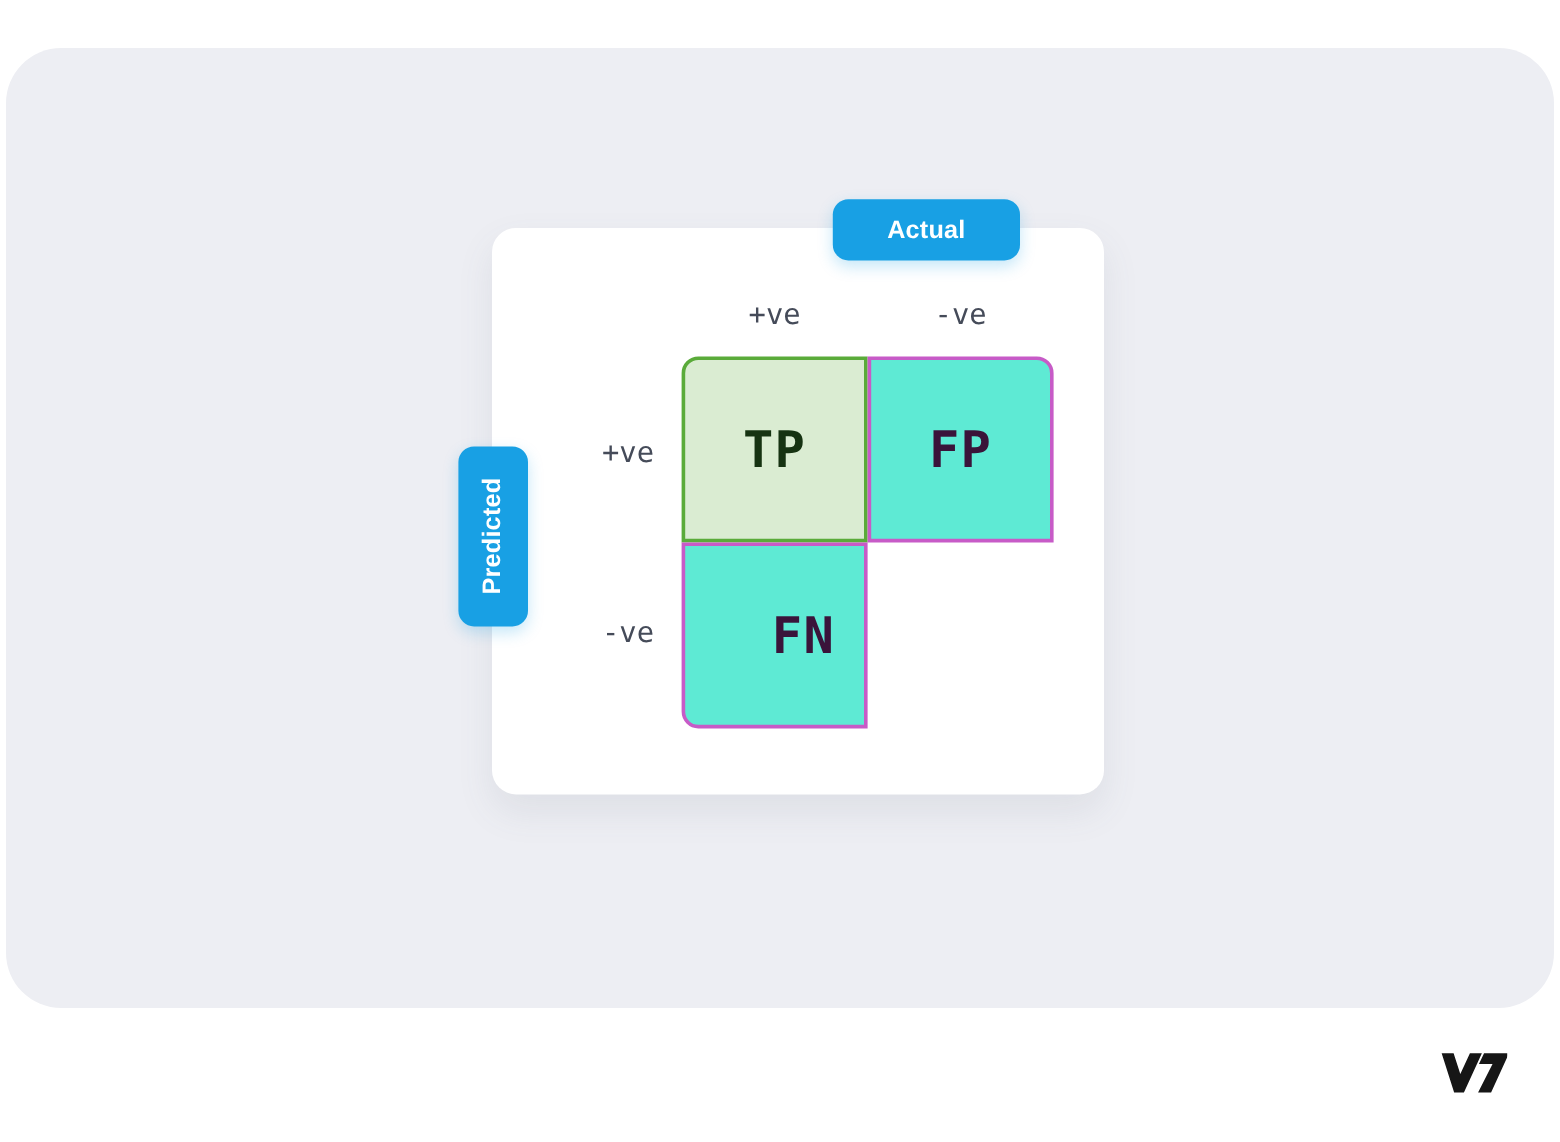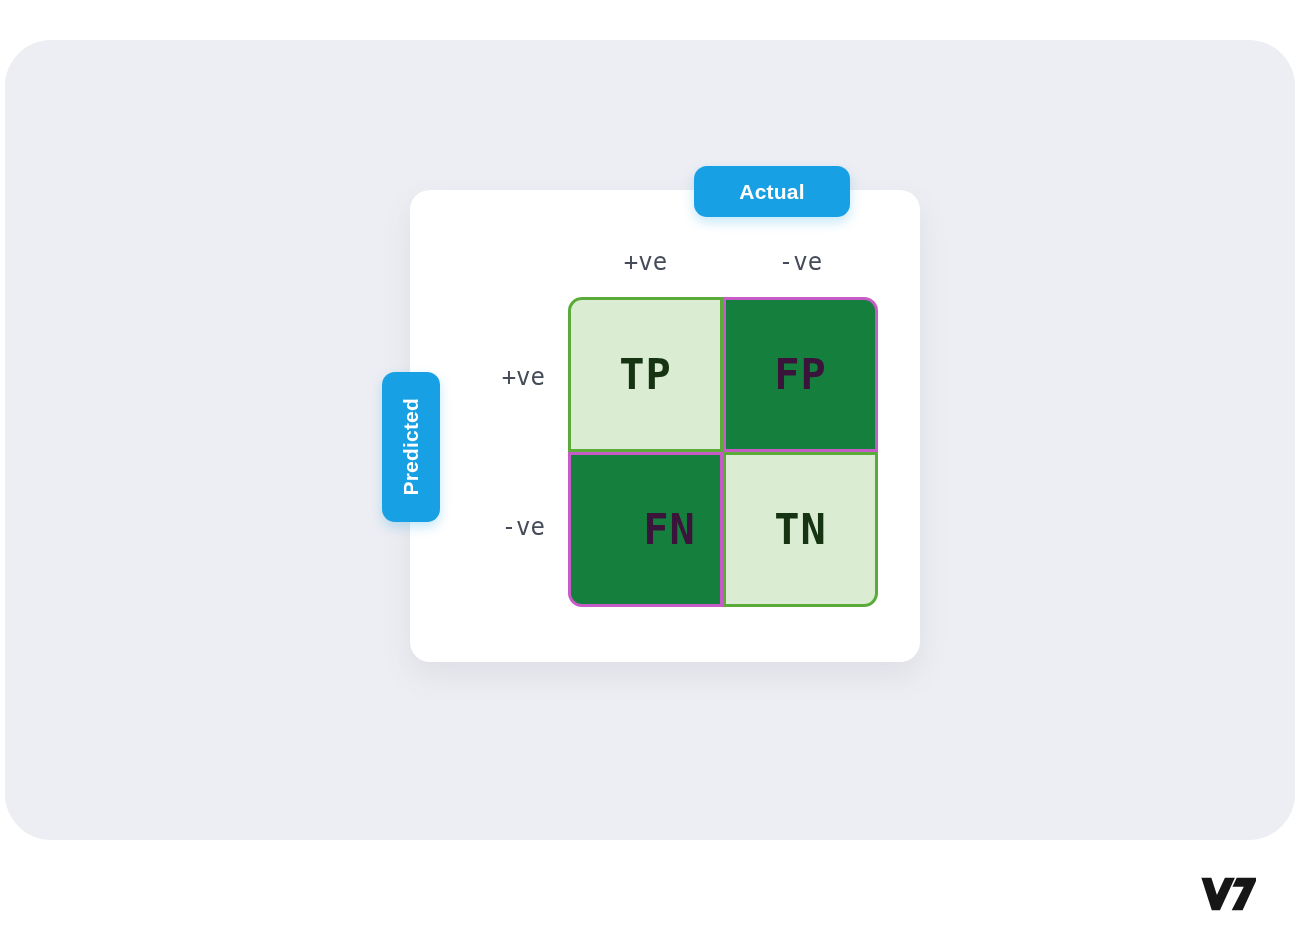--- a/index.html
+++ b/index.html
@@ -55,21 +55,21 @@
   .matrix {
     position: absolute; left: 568px; top: 297px; width: 310px; height: 310px;
     display: grid; grid-template-columns: 155px 155px; grid-template-rows: 155px 155px;
   }
   .cell {
     display: flex; align-items: center; justify-content: center;
     font-family: "DejaVu Sans Mono", monospace;
     font-size: 42px; font-weight: 600; letter-spacing: 1px;
   }
   .cell-green { background: #daecd2; border: 3px solid #5aab3a; color: #163312; }
-  .cell-pink  { background: #15803d; border: 3px solid #c75bc7; color: #3a143a; }
+  .cell-pink  { background: #5eead4; border: 3px solid #c75bc7; color: #3a143a; }
   .cell-tl { border-radius: 14px 0 0 0; }
   .cell-tr { border-radius: 0 14px 0 0; }
   .cell-bl { border-radius: 0 0 0 14px; padding-left: 48px; }
   .cell-br { border-radius: 0 0 14px 0; }
 
   
   .logo {
     position: absolute; left: 1198px; top: 874px; width: 58px; height: 40px;
   }
 </style>
@@ -84,21 +84,20 @@
 
   <div class="tick tick-col tick-col-pos">+ve</div>
   <div class="tick tick-col tick-col-neg">-ve</div>
   <div class="tick tick-row tick-row-pos">+ve</div>
   <div class="tick tick-row tick-row-neg">-ve</div>
 
   <div class="matrix">
     <div class="cell cell-green cell-tl">TP</div>
     <div class="cell cell-pink cell-tr">FP</div>
     <div class="cell cell-pink cell-bl">FN</div>
-    <div class="cell cell-green cell-br">TN</div>
   </div>
 
   <div class="badge badge-actual">
     <span>Actual</span>
   </div>
   <div class="badge badge-predicted">
     <span>Predicted</span>
   </div>
 
   <div class="logo">

